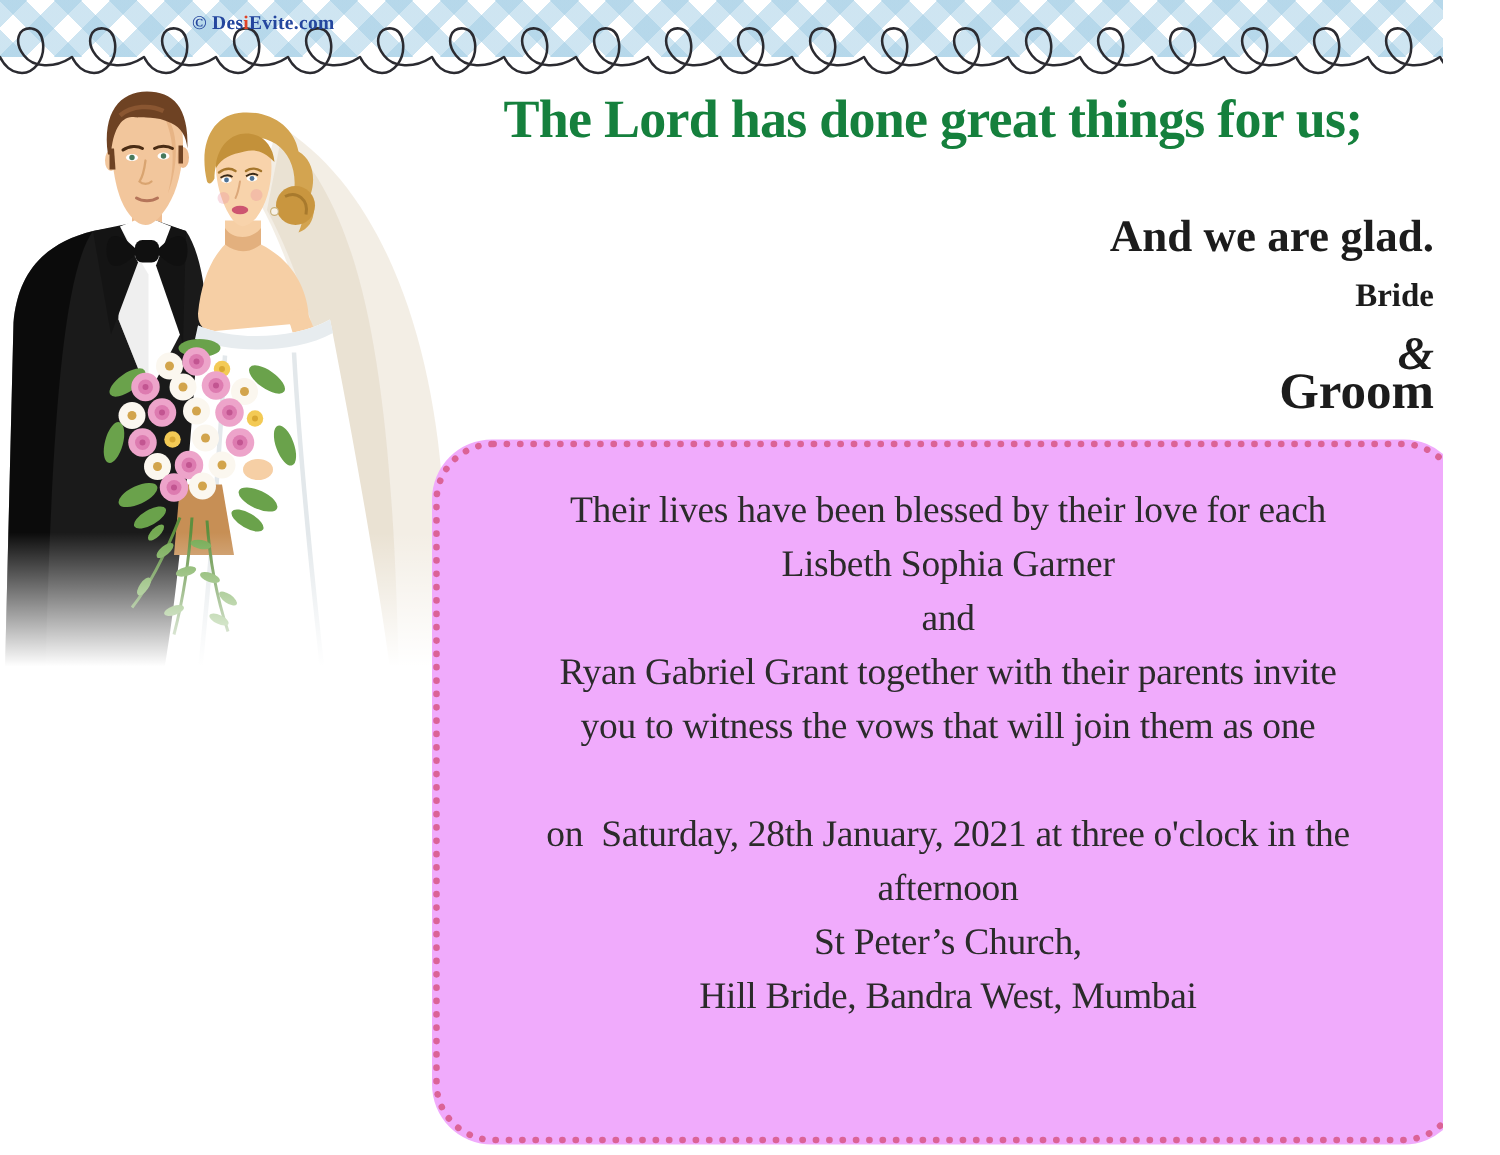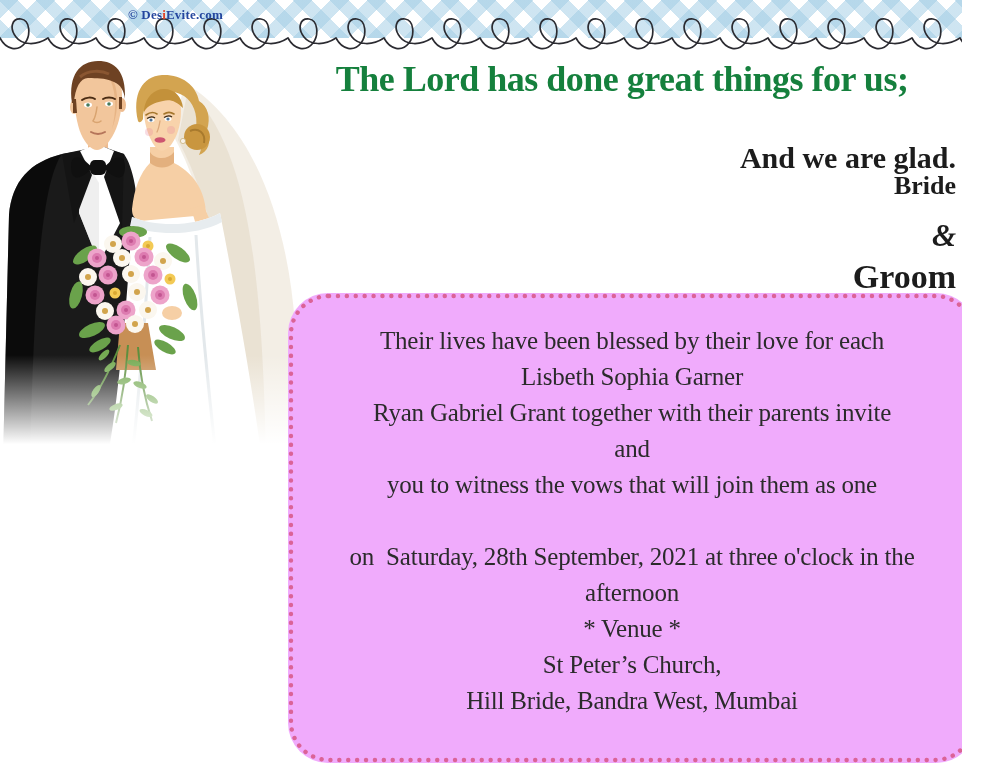--- a/index.html
+++ b/index.html
@@ -21,23 +21,23 @@
     letter-spacing:.2px;color:#24469e;font-family:"Liberation Serif",serif;
   }
   .wm-accent{color:#e04327;}
   
   .title{
     position:absolute;left:288px;right:6px;top:58px;text-align:center;
     font-size:36px;font-weight:bold;color:#15803d;letter-spacing:-0.5px;white-space:nowrap;
   }
   .headrow{position:absolute;left:288px;right:6px;text-align:right;color:#1c1c1c;font-weight:bold;line-height:39px;height:39px;}
   .sub{top:138px;font-size:30px;}
-  .bride{top:166px;font-size:26px;}
+  .bride{top:177px;font-size:22px;}
   .amp{top:216px;font-size:31px;font-style:italic;}
-  .groom{top:257px;font-size:34px;}
+  .groom{top:242px;font-size:34px;}
   
   .inv-box{
     position:absolute;left:288px;top:293px;width:688px;height:470px;
     background:#f0abfc;border-radius:40px;
   }
   .inv-dots{position:absolute;left:0;top:0;width:688px;height:470px;}
   .inv-text{position:absolute;left:18px;right:18px;top:30px;text-align:center;}
   .inv-line{
     height:36px;line-height:36px;font-size:25px;color:#2b2b2b;
     letter-spacing:-0.2px;white-space:pre;
@@ -267,25 +267,24 @@
   <div class="headrow amp">&amp;</div>
   <div class="headrow groom">Groom</div>
 
   <div class="inv-box">
     <svg class="inv-dots" viewBox="0 0 688 470" aria-hidden="true">
       <rect x="3" y="3" width="682" height="464" rx="38" ry="38" fill="none" stroke="#db6397" stroke-width="4.4" stroke-linecap="round" stroke-dasharray="0.1 8.8"></rect>
     </svg>
     <div class="inv-text">
       <div class="inv-line">Their lives have been blessed by their love for each</div>
       <div class="inv-line">Lisbeth Sophia Garner</div>
+      <div class="inv-line">and</div>
       <div class="inv-line">Ryan Gabriel Grant together with their parents invite</div>
-      <div class="inv-line">and</div>
       <div class="inv-line">you to witness the vows that will join them as one</div>
       <div class="inv-line"></div>
-      <div class="inv-line">on  Saturday, 28th September, 2021 at three o'clock in the</div>
+      <div class="inv-line">on  Saturday, 28th January, 2021 at three o'clock in the</div>
       <div class="inv-line">afternoon</div>
-      <div class="inv-line">* Venue *</div>
       <div class="inv-line">St Peter’s Church,</div>
       <div class="inv-line">Hill Bride, Bandra West, Mumbai</div>
     </div>
   </div>
 
 </div>
 
 </body></html>

